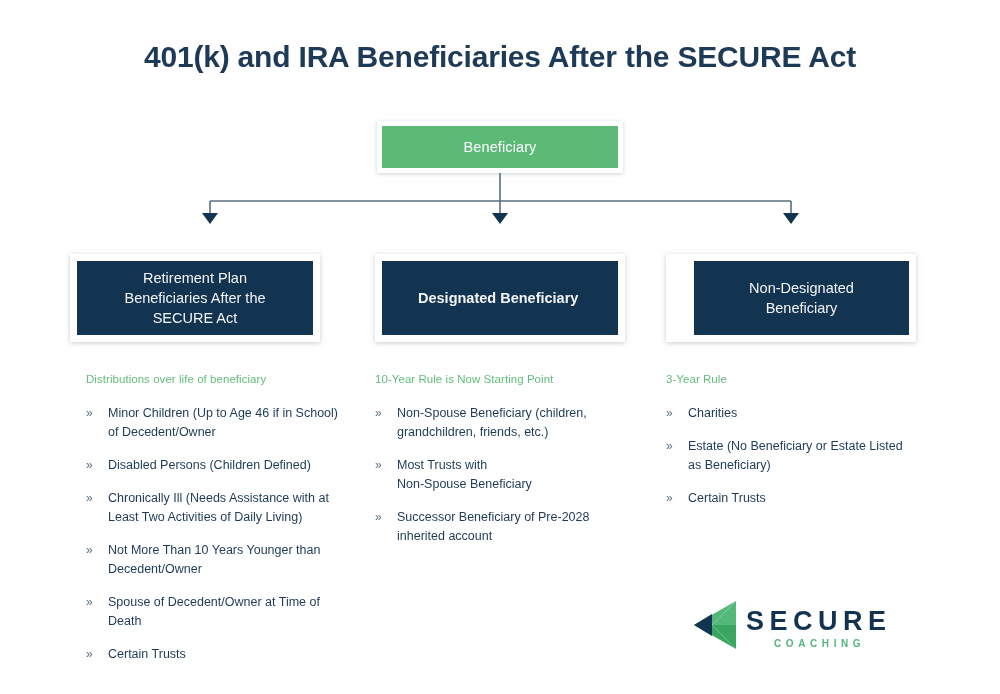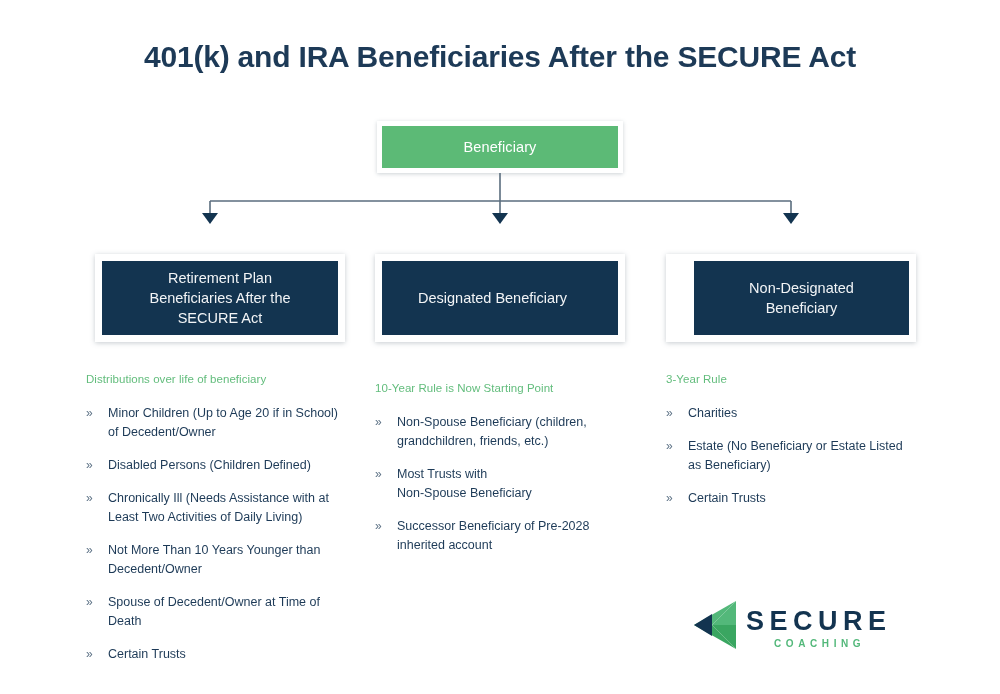--- a/index.html
+++ b/index.html
@@ -71,21 +71,21 @@
   
   .cat-box-wrap {
     position: absolute;
     top: 254px;
     width: 250px;
     height: 88px;
     background: #ffffff;
     padding: 7px;
     box-shadow: 0 1px 5px rgba(90,105,120,0.34);
   }
-  .cat-box-wrap.col1 { left: 95px; }
+  .cat-box-wrap.col1 { left: 70px; }
   .cat-box-wrap.col2 { left: 375px; }
   .cat-box-wrap.col3 { left: 666px; padding-left: 28px; }
 
   .cat-box {
     width: 100%;
     height: 100%;
     background: #133450;
     display: flex;
     align-items: center;
     justify-content: center;
@@ -98,29 +98,30 @@
     line-height: 1.38;
     text-align: center;
     white-space: pre-line;
   }
   .cat-box.align-left {
     justify-content: flex-start;
   }
   .cat-box.align-left .cat-box-label {
     text-align: center;
     padding-left: 22px;
+    font-weight: bold;
   }
 
   
   .column {
     position: absolute;
     top: 373px;
   }
   .column.col1 { left: 86px; width: 262px; }
-  .column.col2 { left: 375px; width: 240px; margin-top: 9px; }
+  .column.col2 { left: 375px; width: 240px; }
   .column.col3 { left: 666px; width: 250px; }
 
   .subhead {
     font-size: 11.5px;
     font-weight: 400;
     color: #63bd7d;
     letter-spacing: 0.05px;
     margin-bottom: 19px;
   }
 
@@ -221,21 +222,21 @@
       <span class="cat-box-label">Non-Designated
 Beneficiary</span>
     </div>
   </div>
 
   <div class="column col1">
     <div class="subhead">Distributions over life of beneficiary</div>
     <ul class="bullet-list">
       <li class="bullet-item">
         <span class="bullet-marker">»</span>
-        <span class="bullet-text">Minor Children (Up to Age 20 if in School) of Decedent/Owner</span>
+        <span class="bullet-text">Minor Children (Up to Age 46 if in School) of Decedent/Owner</span>
       </li>
       <li class="bullet-item">
         <span class="bullet-marker">»</span>
         <span class="bullet-text">Disabled Persons (Children Defined)</span>
       </li>
       <li class="bullet-item">
         <span class="bullet-marker">»</span>
         <span class="bullet-text">Chronically Ill (Needs Assistance with at Least Two Activities of Daily Living)</span>
       </li>
       <li class="bullet-item">

